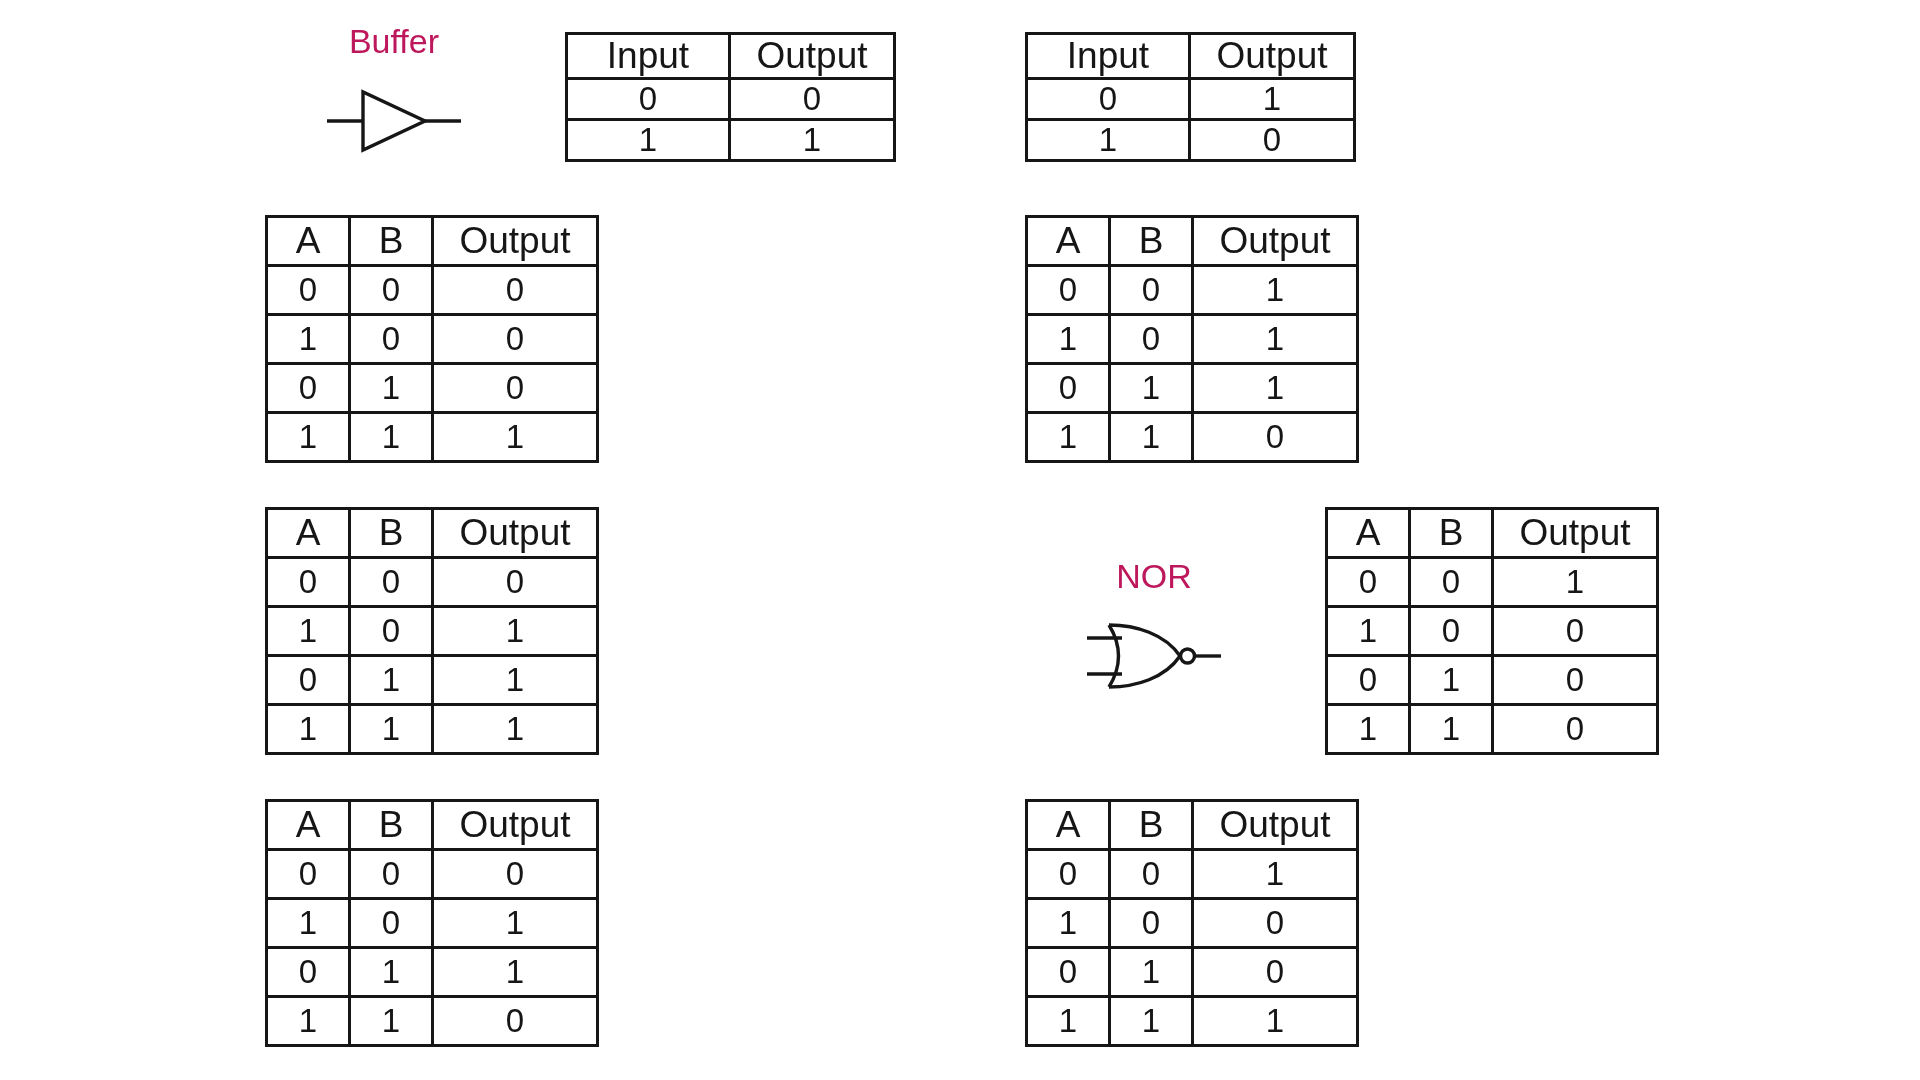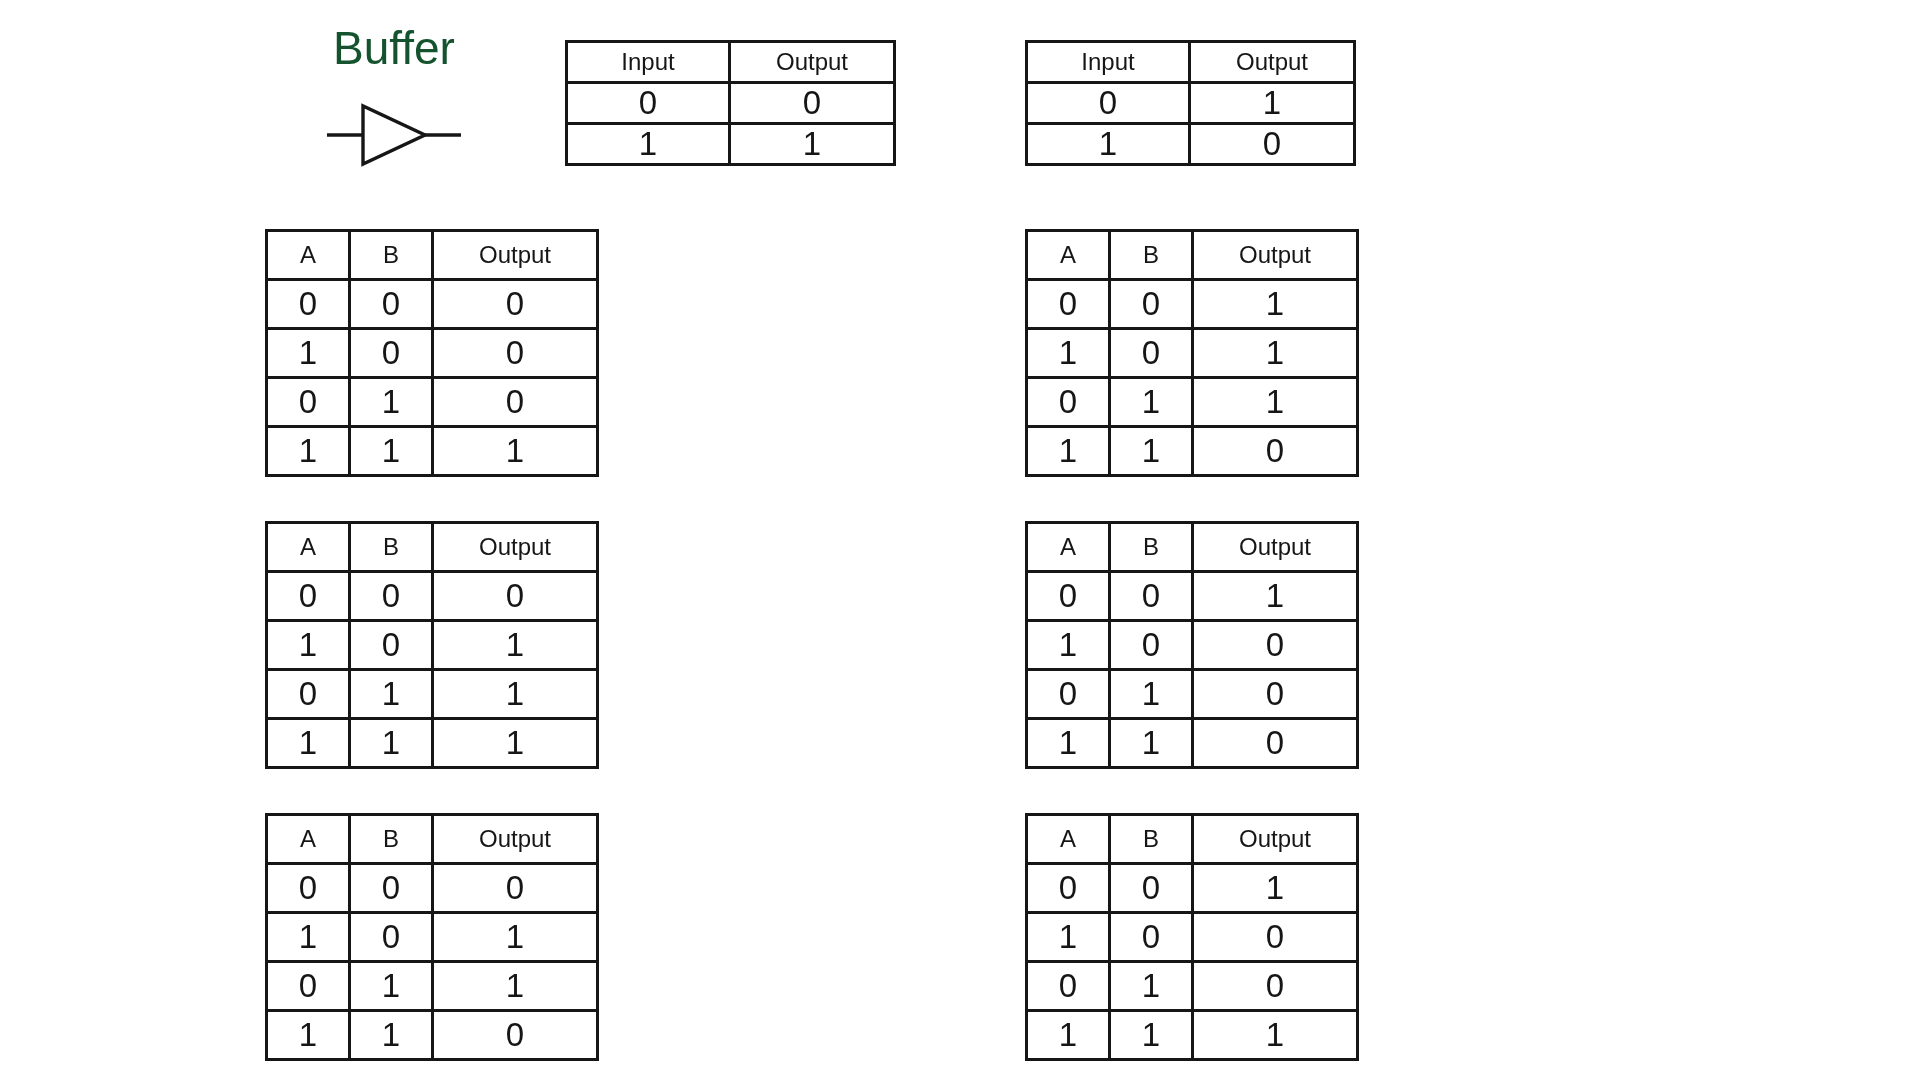--- a/index.html
+++ b/index.html
@@ -31,23 +31,23 @@
     gap: 42px;
   }
   .gate-left {
     width: 258px;
     display: flex;
     flex-direction: column;
     align-items: center;
     flex: 0 0 auto;
   }
   .gate-label {
-    font-size: 46px;
+    font-size: 34px;
     line-height: 1.15;
-    color: #14532d;
+    color: #be185d;
     white-space: nowrap;
     margin-bottom: 10px;
   }
   .gate-symbol {
     width: 170px;
     height: 100px;
   }
   .gate-symbol svg {
     width: 170px;
     height: 100px;
@@ -67,21 +67,21 @@
   table.truth-table th,
   table.truth-table td {
     border: 3px solid #161616;
     text-align: center;
     vertical-align: middle;
     font-weight: normal;
     padding: 0;
     background: #ffffff;
   }
   table.truth-table th {
-    font-size: 24px;
+    font-size: 37px;
     height: 46px;
   }
   table.truth-table td {
     font-size: 33px;
     height: 46px;
   }
   table.truth-table th.col-in { width: 80px; }
   table.truth-table th.col-out { width: 162px; }
   table.truth-table.two-col th { height: 38px; }
   table.truth-table.two-col td { height: 38px; }
@@ -235,20 +235,33 @@
             </tr>
             <tr>
               <td>1</td>
               <td>1</td>
               <td>1</td>
             </tr>
           </tbody>
     </table>
   </section>
       <section class="gate-card">
+    <div class="gate-left">
+      <div class="gate-label">NOR</div>
+      <div class="gate-symbol">
+            <svg viewBox="0 0 150 100">
+              <path d="M8 32 H43"></path>
+              <path d="M8 68 H43"></path>
+              <path d="M30 19 Q49 50 30 81"></path>
+              <path d="M30 19 C57 19 86 28 101 50 C86 72 57 81 30 81"></path>
+              <circle cx="108.5" cy="50" r="7"></circle>
+              <path d="M115.5 50 H142"></path>
+            </svg>
+          </div>
+    </div>
     <table class="truth-table">
       <thead>
             <tr>
               <th class="col-in">A</th>
               <th class="col-in">B</th>
               <th class="col-out">Output</th>
             </tr>
           </thead>
       <tbody>
             <tr>

